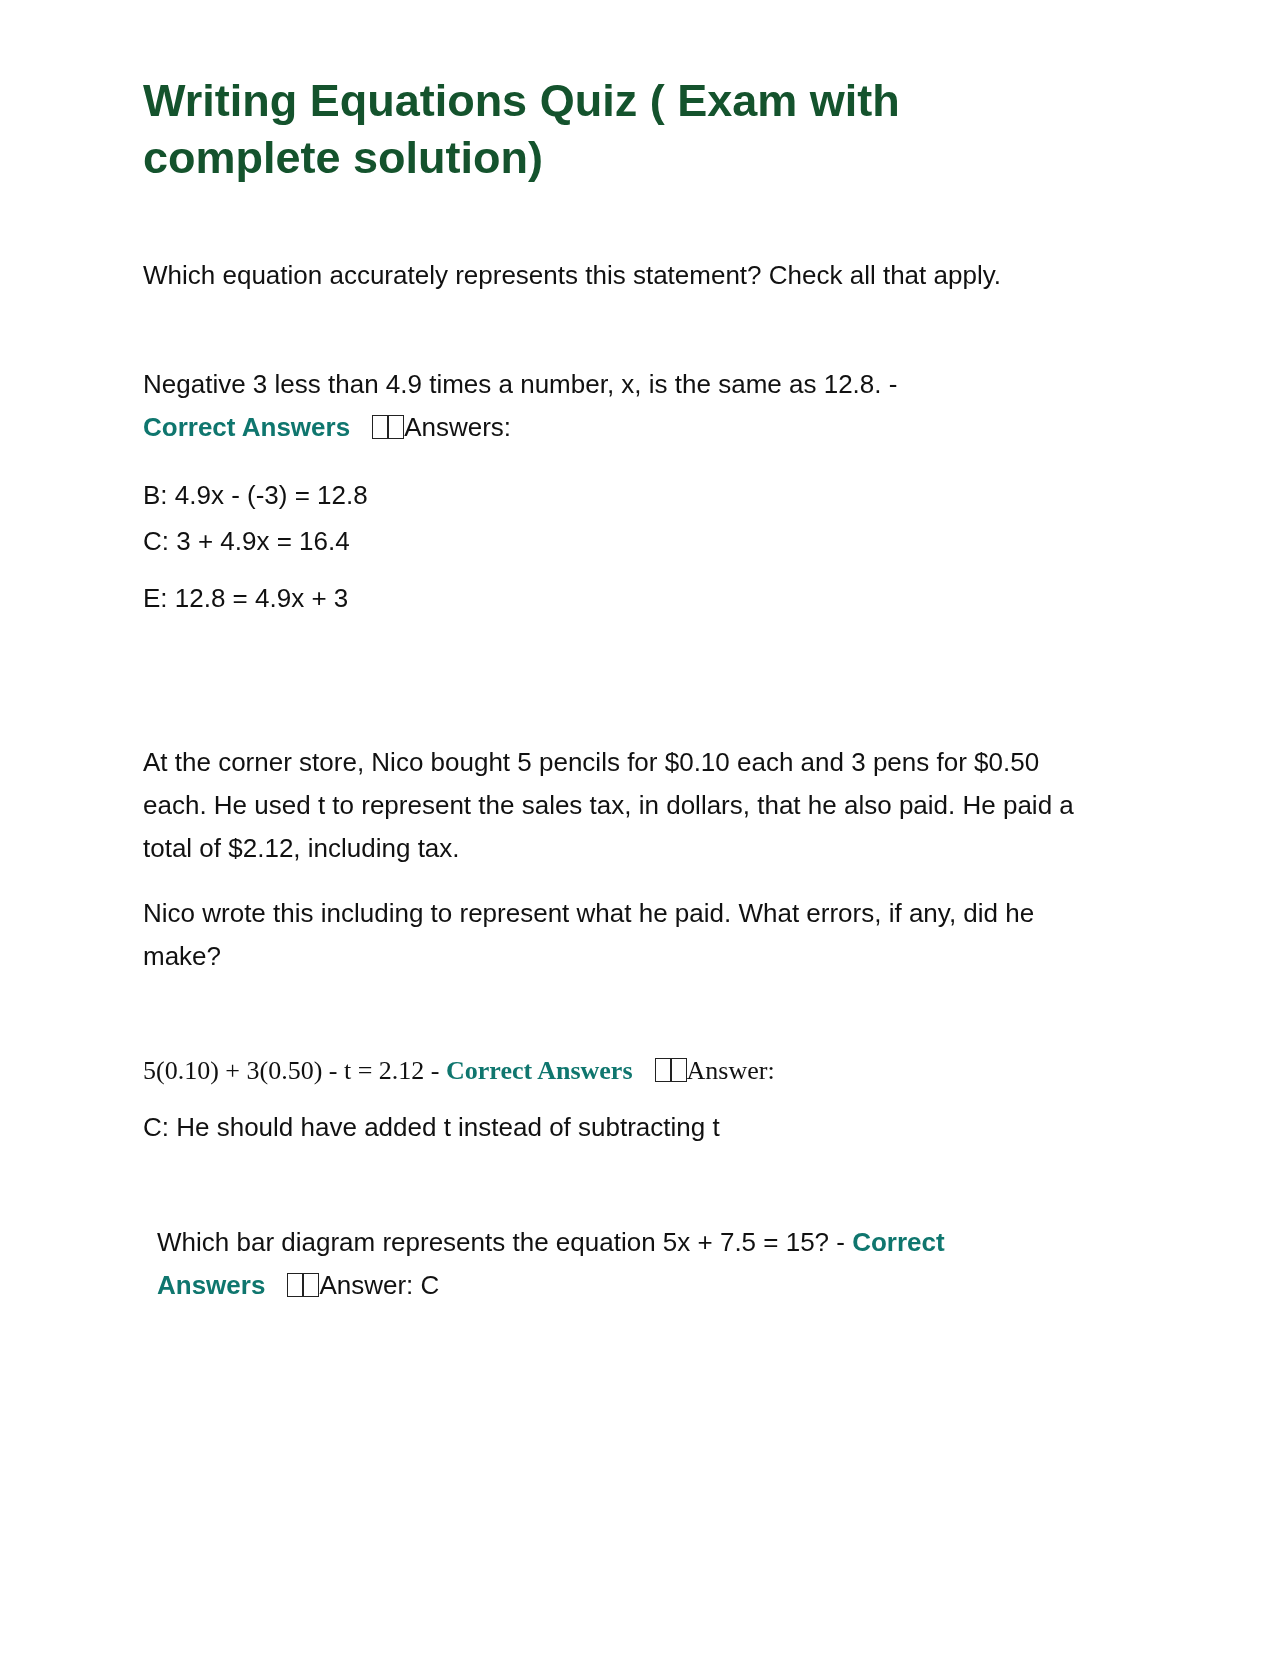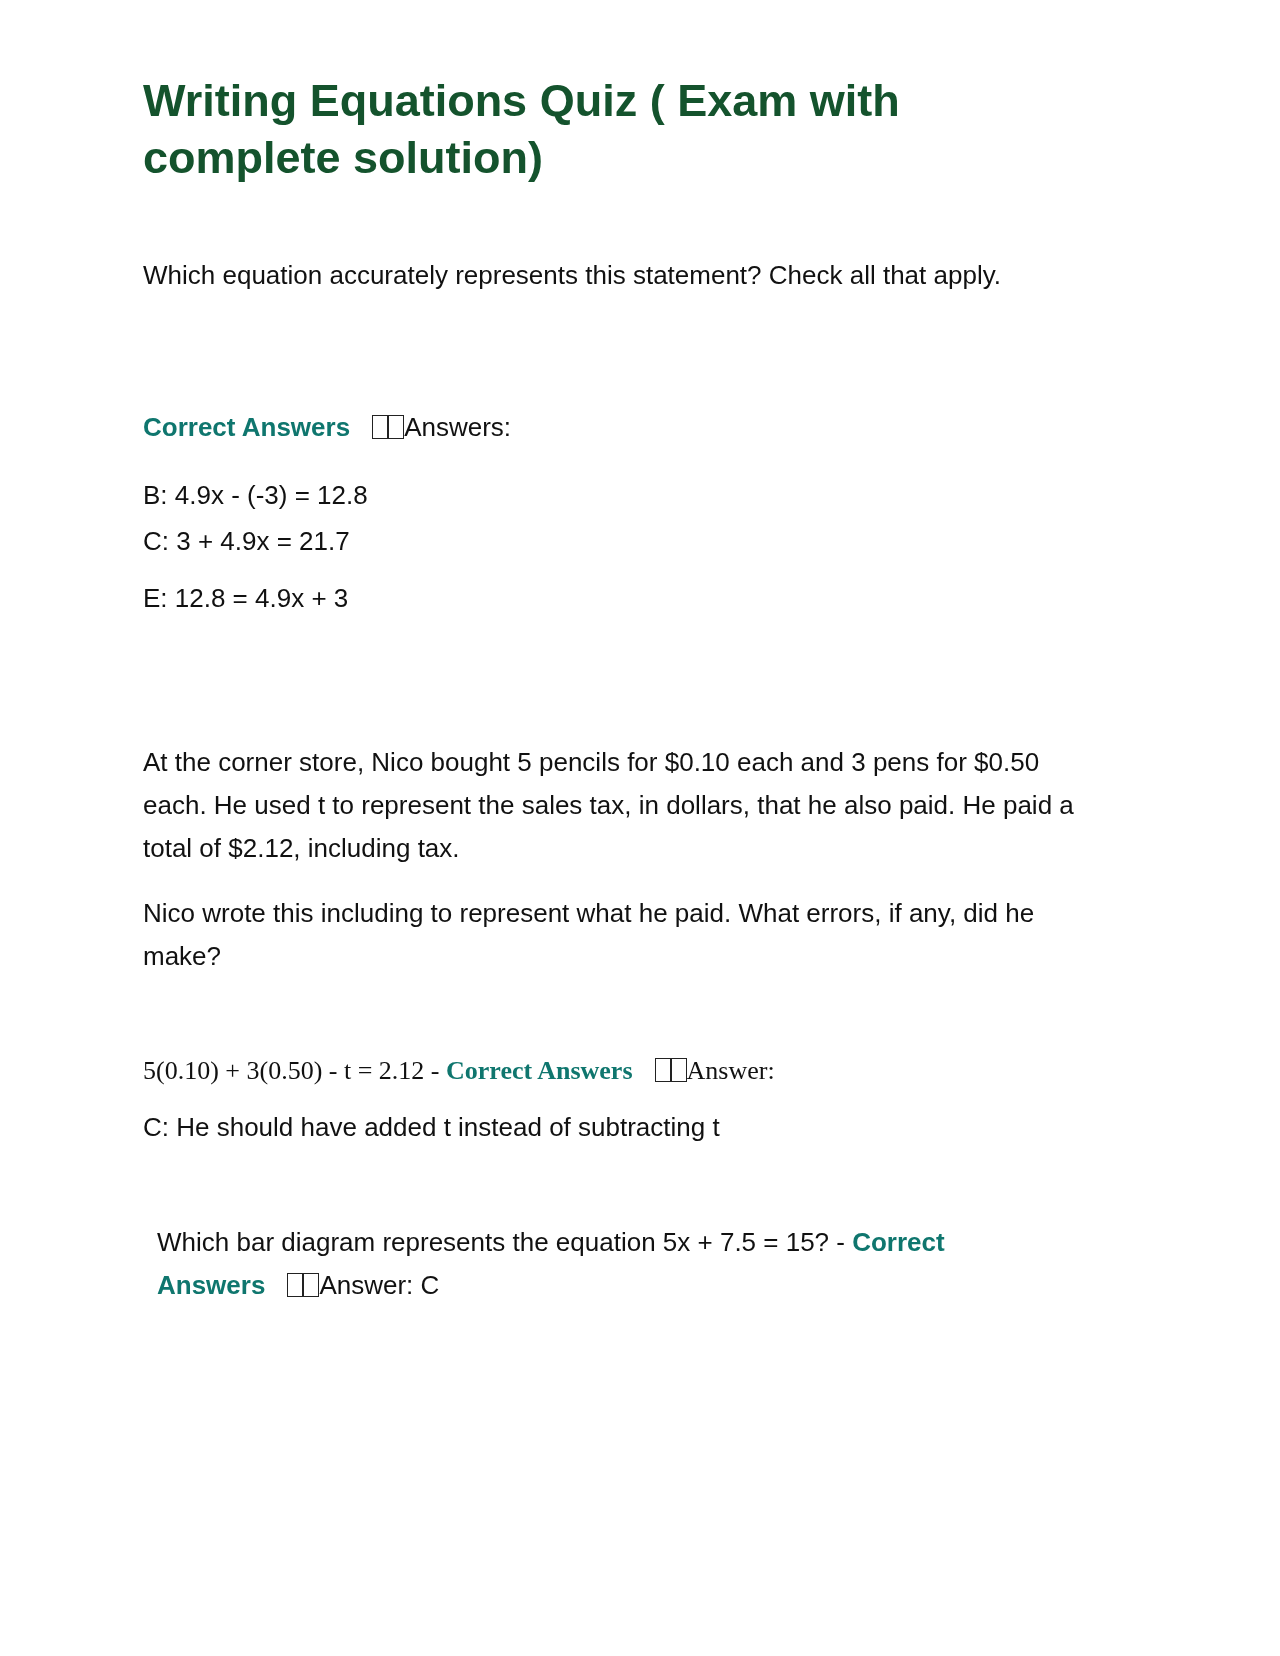--- a/index.html
+++ b/index.html
@@ -23,24 +23,24 @@
   .gap { display: inline-block; width: 22px; }
 </style>
 </head>
 <body>
 
 <div class="page">
   <h1 class="title">Writing Equations Quiz ( Exam with complete solution)</h1>
 
   <p class="p" style="top:206px; width:900px;margin-top:48px;">Which equation accurately represents this statement? Check all that apply.</p>
 
-  <p class="p" style="top:363px; width:880px;"><br><span class="ca">Correct Answers</span><span class="gap"></span><span class="box"></span><span class="box"></span><span>Answers:</span></p>
+  <p class="p" style="top:363px; width:880px;"><span>Negative 3 less than 4.9 times a number, x, is the same as 12.8. -</span><br><span class="ca">Correct Answers</span><span class="gap"></span><span class="box"></span><span class="box"></span><span>Answers:</span></p>
 
   <p class="p" style="top:474px;">B: 4.9x - (-3) = 12.8</p>
-  <p class="p" style="top:520px;">C: 3 + 4.9x = 21.7</p>
+  <p class="p" style="top:520px;">C: 3 + 4.9x = 16.4</p>
   <p class="p" style="top:577px;">E: 12.8 = 4.9x + 3</p>
 
   <p class="p" style="top:693px; width:935px;margin-top:48px;">At the corner store, Nico bought 5 pencils for $0.10 each and 3 pens for $0.50 each. He used t to represent the sales tax, in dollars, that he also paid. He paid a total of $2.12, including tax.</p>
 
   <p class="p" style="top:892px; width:935px;">Nico wrote this including to represent what he paid. What errors, if any, did he make?</p>
 
   <p class="p" style="top:1049px;font-family:Liberation Serif, serif;"><span>5(0.10) + 3(0.50) - t = 2.12 -</span> <span class="ca">Correct Answers</span><span class="gap"></span><span class="box"></span><span class="box"></span><span>Answer:</span></p>
 
   <p class="p" style="top:1106px;">C: He should have added t instead of subtracting t</p>
 

